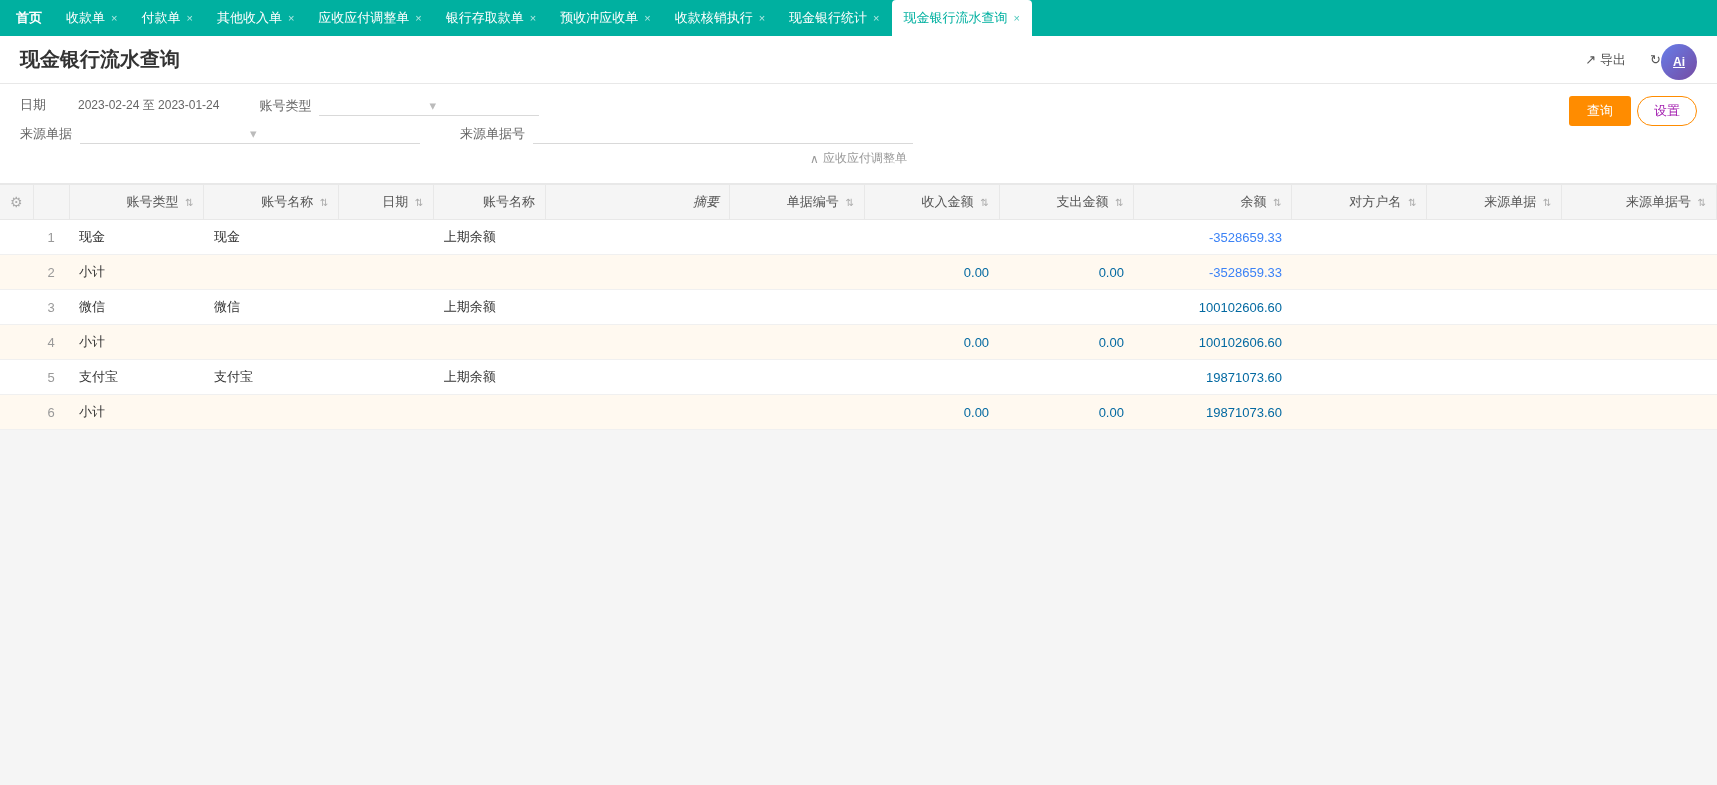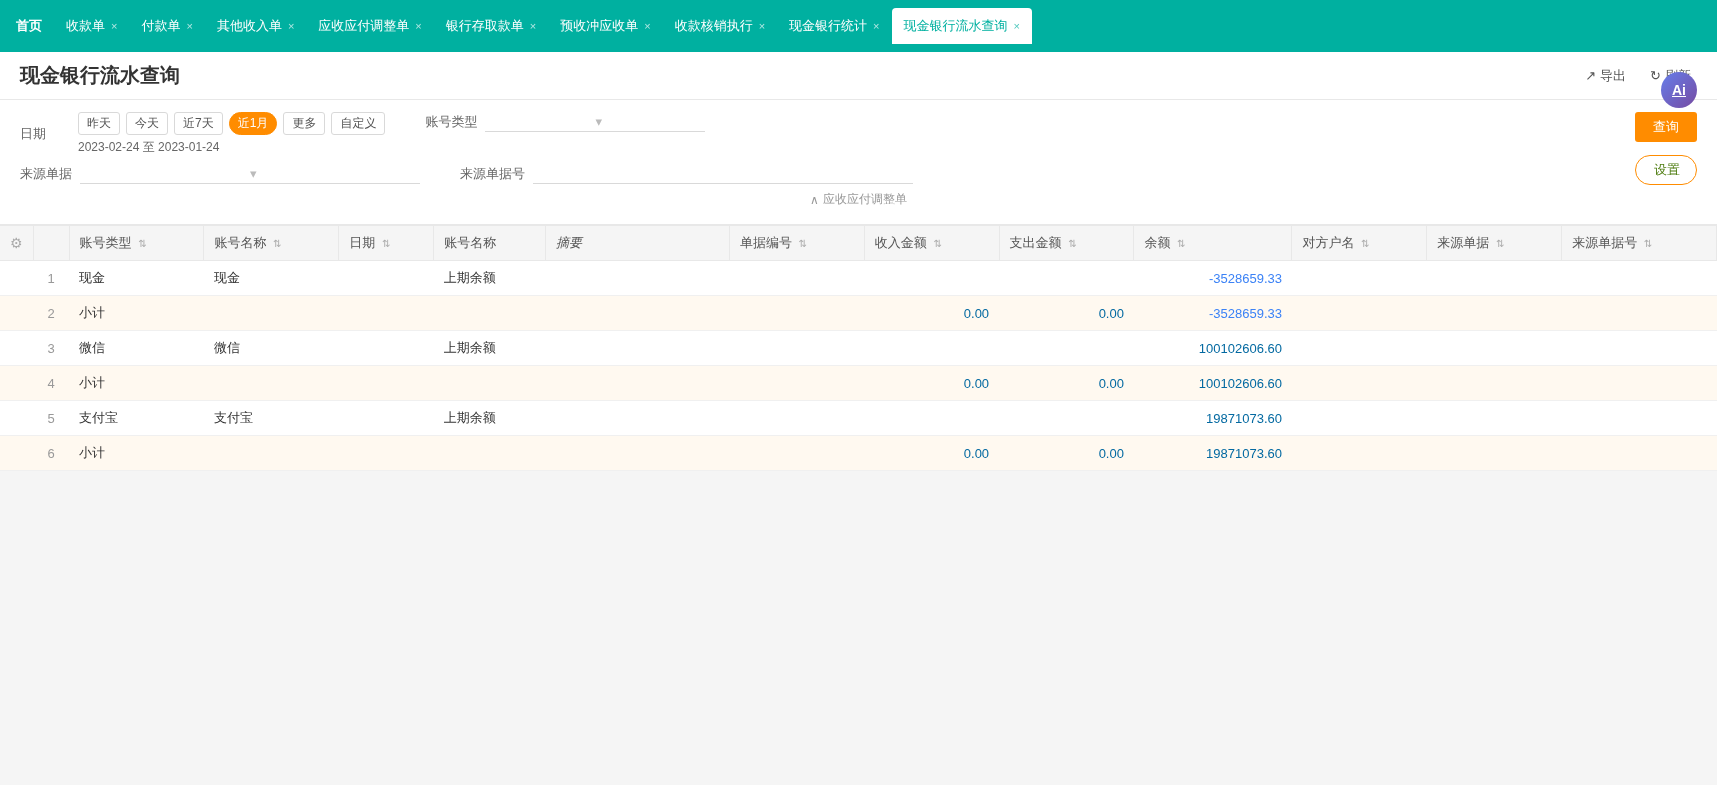--- a/index.html
+++ b/index.html
@@ -3,21 +3,21 @@
   <meta charset="utf-8">
   <style>
     * { box-sizing: border-box; margin: 0; padding: 0; }
     body { font-family: 'Microsoft YaHei', Arial, sans-serif; font-size: 13px; background: #f5f5f5; color: #333; }
 
     
     .top-nav {
       background: #00b0a0;
       display: flex;
       align-items: center;
-      height: 52px;
+      height: 36px;
       padding: 4px 4px;
       overflow: hidden;
     }
     .nav-item {
       color: #fff;
       padding: 0 12px;
       height: 36px;
       line-height: 36px;
       cursor: pointer;
       white-space: nowrap;
@@ -68,31 +68,31 @@
       cursor: pointer;
       font-size: 13px;
       background: none;
       border: none;
       padding: 4px 6px;
     }
 
     
     .ai-badge {
       position: absolute;
-      top: 20px;
+      top: 8px;
       right: 20px;
       background: linear-gradient(135deg, #667eea 0%, #764ba2 100%);
       color: white;
       border-radius: 50%;
       width: 36px;
       height: 36px;
       display: flex;
       align-items: center;
       justify-content: center;
-      font-size: 14px;
+      font-size: 12px;
       font-weight: bold;
       cursor: pointer;
       text-decoration: underline;
     }
 
     
     .filter-section {
       background: #fff;
       padding: 12px 20px;
       border-bottom: 1px solid #e8e8e8;
@@ -155,32 +155,32 @@
       background: #ff8c00;
       color: #fff;
       border: none;
       padding: 6px 18px;
       border-radius: 3px;
       cursor: pointer;
       font-size: 13px;
     }
     .settings-btn {
       background: #fff;
-      color: #4d7c0f;
+      color: #a21caf;
       border: 1px solid #ff8c00;
       padding: 5px 16px;
       border-radius: 15px;
       cursor: pointer;
       font-size: 13px;
       text-align: right;
     }
     .right-btns {
       display: flex;
-      flex-direction: column;
-      gap: 13px;
+      flex-direction: row;
+      gap: 6px;
       margin-left: auto;
     }
 
     
     .table-container {
       background: #fff;
       margin: 0;
       overflow-x: auto;
     }
     table {
@@ -188,21 +188,21 @@
       border-collapse: collapse;
       font-size: 13px;
     }
     thead tr {
       background: #f5f5f5;
       border-top: 1px solid #e8e8e8;
       border-bottom: 1px solid #e8e8e8;
     }
     thead th {
       padding: 8px 10px;
-      text-align: left;
+      text-align: right;
       color: #555;
       font-weight: normal;
       white-space: nowrap;
       border-right: 1px solid #e8e8e8;
     }
     thead th .sort-icon {
       display: inline-block;
       margin-left: 3px;
       color: #aaa;
       font-size: 10px;
@@ -290,28 +290,20 @@
 
 <div class="filter-section">
   <div style="display:flex; justify-content: space-between; align-items: flex-start;">
     <div style="flex:1;">
 
       <div style="display:flex; align-items:flex-start; gap: 40px; margin-bottom: 8px;">
 
         <div style="display:flex; align-items:center; gap: 8px;">
           <span class="filter-label">日期</span>
           <div style="display:flex; flex-direction:column; gap:4px;">
-            <div class="date-options">
-              <button class="date-btn">昨天</button>
-              <button class="date-btn">今天</button>
-              <button class="date-btn">近7天</button>
-              <button class="date-btn active">近1月</button>
-              <button class="date-btn">更多</button>
-              <button class="date-btn">自定义</button>
-            </div>
             <span class="date-range">2023-02-24 至 2023-01-24</span>
           </div>
         </div>
 
         <div style="display:flex; align-items:center; gap: 8px;">
           <span class="filter-label">账号类型</span>
           <div class="select-wrapper">
             <span></span>
             <span class="chevron">▾</span>
           </div>

